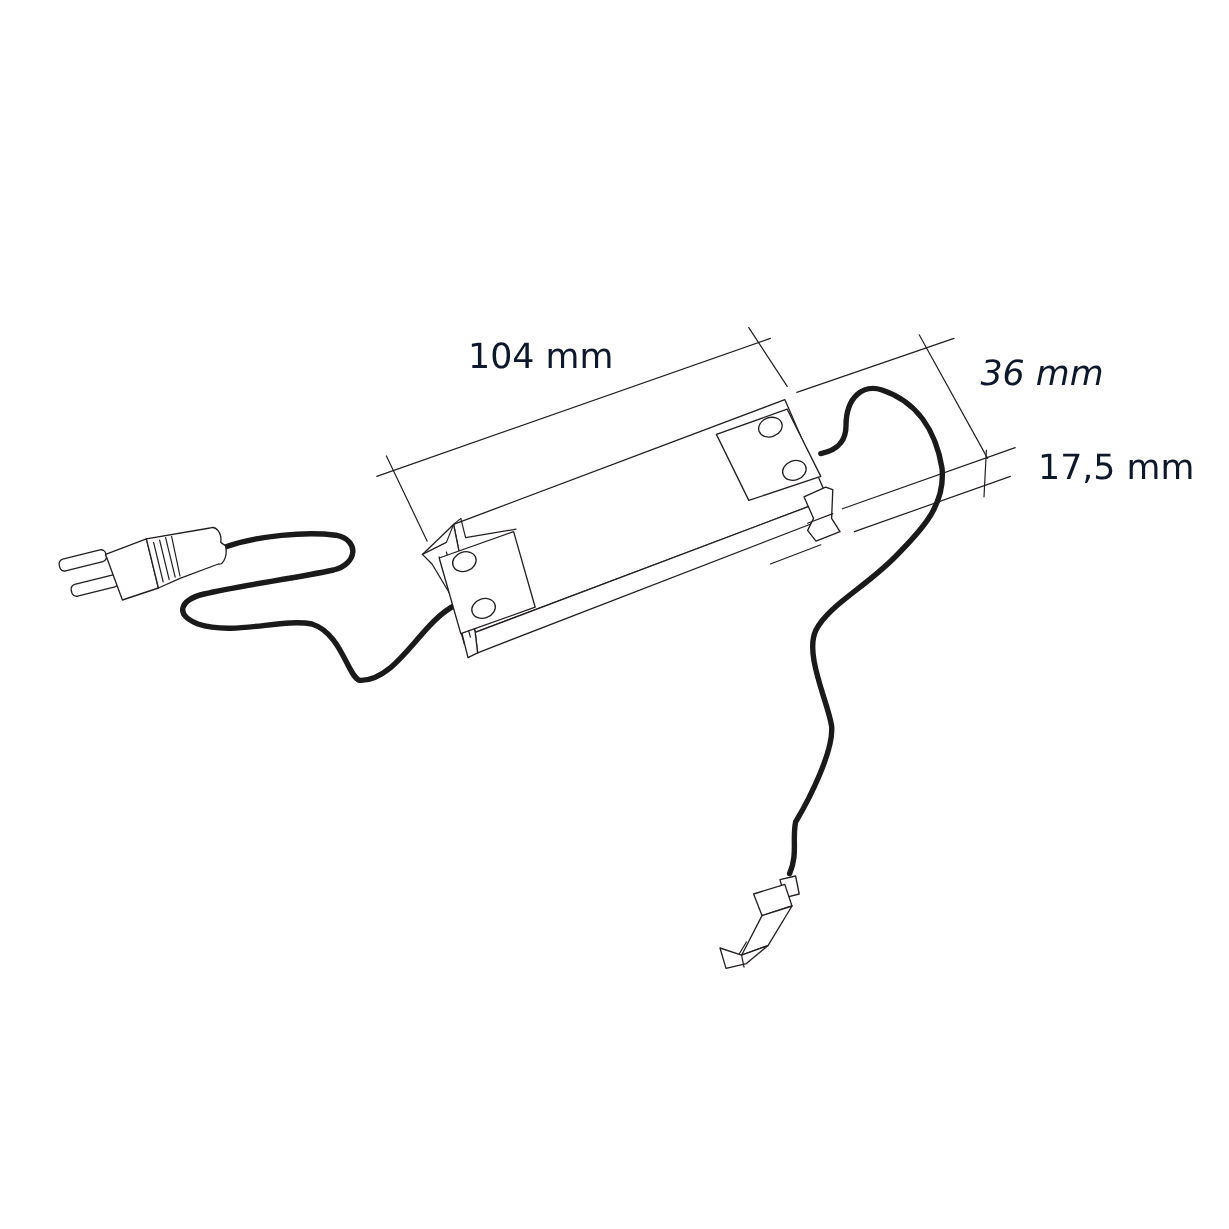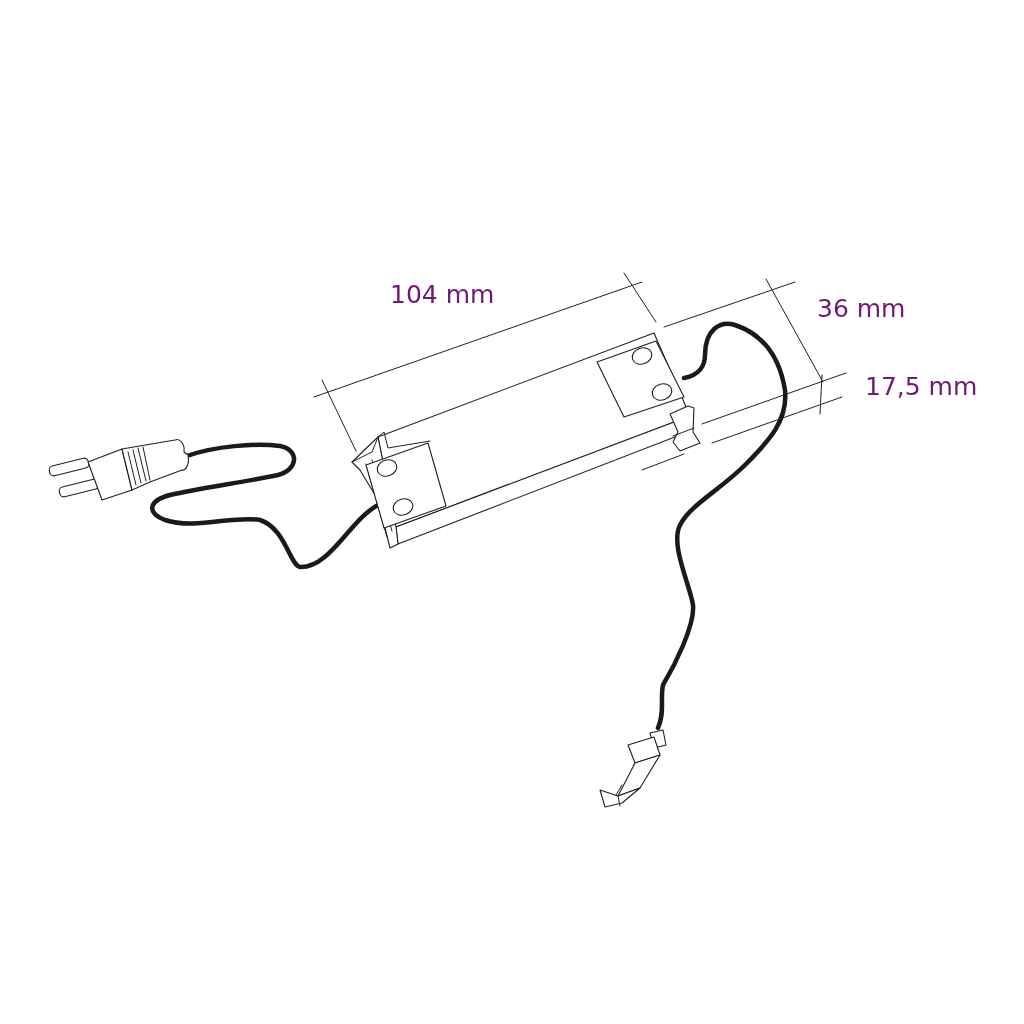--- a/index.html
+++ b/index.html
@@ -1,18 +1,18 @@
 <!DOCTYPE html>
 <html><head>
   <meta charset="utf-8">
   <style>
     html, body { margin: 0; padding: 0; background: #ffffff; }
     body { width: 1024px; height: 1024px; position: relative; overflow: hidden; font-family: "DejaVu Sans", sans-serif; }
     svg#drawing { position: absolute; left: 0; top: 0; }
-    .dim-label { position: absolute; font-family: "DejaVu Sans", sans-serif; font-size: 25px; color: #701a75; white-space: nowrap; }
+    .dim-label { position: absolute; font-family: "DejaVu Sans", sans-serif; font-size: 29px; color: #0f172a; white-space: nowrap; }
     .thin { fill: none; stroke: #231f20; stroke-width: 1; stroke-linejoin: round; stroke-linecap: round; }
     .outline { fill: #ffffff; stroke: #231f20; stroke-width: 1.1; stroke-linejoin: round; }
     .cable { fill: none; stroke: #1a1a1a; stroke-width: 4.5; stroke-linecap: round; stroke-linejoin: round; }
   </style>
 </head>
 <body>
 
 <svg id="drawing" width="1024" height="1024" viewBox="0 0 1024 1024" xmlns="http://www.w3.org/2000/svg">
 
   <g>
@@ -74,14 +74,14 @@
     <polygon class="outline" points="650,733 663,730 666,745 654,748"></polygon>
     <polygon class="outline" points="628,745 654,737 660,755 635,763"></polygon>
     <polygon class="outline" points="635,763 660,755 640,788 618,796"></polygon>
     <polygon class="outline" points="600,790 618,796 640,788 622,803 605,807"></polygon>
     <line class="thin" x1="618" y1="796" x2="620" y2="806"></line>
     <line class="thin" x1="622" y1="785" x2="616" y2="795"></line>
   </g>
 </svg>
 
 <div class="dim-label" style="left:390px; top:280px;">104 mm</div>
-<div class="dim-label" style="left:817px; top:294px;">36 mm</div>
+<div class="dim-label" style="left:817px; top:294px;font-style:italic;">36 mm</div>
 <div class="dim-label" style="left:865px; top:372px;text-align:center;">17,5 mm</div>
 
 </body></html>

